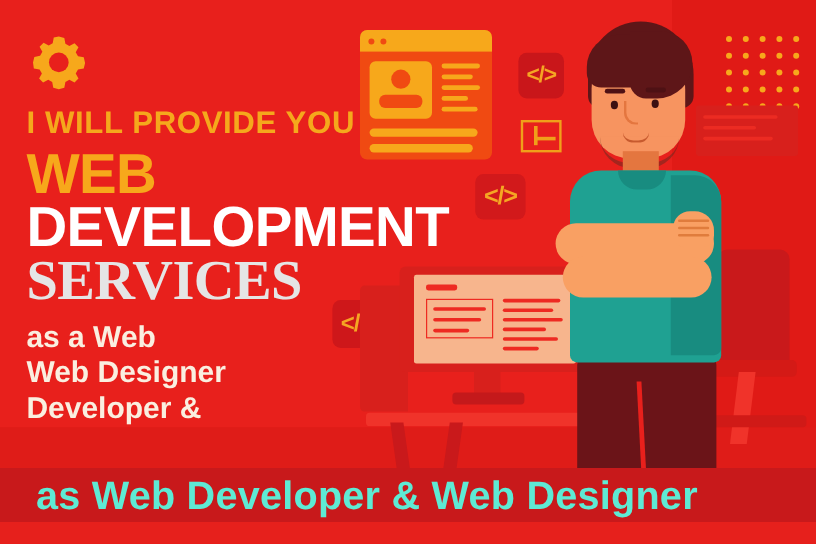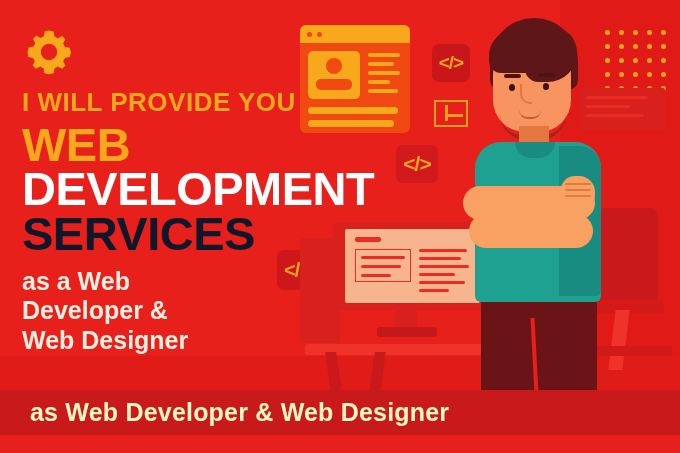--- a/index.html
+++ b/index.html
@@ -66,34 +66,34 @@
   .h-line1 {
     font-size:26px; font-weight:bold; color:#F5A81C;
     letter-spacing:0.5px; line-height:1.1; white-space:nowrap;
   }
   .h-big {
     font-size:47px; font-weight:bold; line-height:0.95;
     letter-spacing:-0.5px;
   }
   .h-web { color:#F7A81B; margin-top:6px; }
   .h-dev { color:#ffffff; }
-  .h-serv { color:#0f172a; }
+  .h-serv { color:#e5e5e5;font-family:Liberation Serif, serif; }
   .subtitle {
     margin-top:10px; font-size:25px; font-weight:bold;
     color:#FAEFE0; line-height:1.18;
   }
 
   
   .banner {
     position:absolute; left:0; top:390px; width:680px; height:45px;
     background:#C8191B;
     display:flex; align-items:center;
   }
   .banner-text {
-    margin-left:30px; font-size:25px; font-weight:bold; color:#fef9c3;
+    margin-left:30px; font-size:33px; font-weight:bold; color:#5eead4;
     letter-spacing:0.2px;
   }
   .banner-strip-bottom {
     position:absolute; left:0; top:435px; width:680px; height:18px;
     background:#E6201C;
   }
 
   
   .browser {
     position:absolute; left:300px; top:25px; width:110px; height:108px;
@@ -409,22 +409,22 @@
     </div>
   </div>
 
   <div class="headline-wrap">
     <div class="h-line1">I WILL PROVIDE YOU</div>
     <div class="h-big h-web">WEB</div>
     <div class="h-big h-dev">DEVELOPMENT</div>
     <div class="h-big h-serv">SERVICES</div>
     <div class="subtitle">
       <div>as a Web</div>
+      <div>Web Designer</div>
       <div>Developer &amp;</div>
-      <div>Web Designer</div>
     </div>
   </div>
 
   <div class="banner">
     <div class="banner-text">as Web Developer &amp; Web Designer</div>
   </div>
   <div class="banner-strip-bottom"></div>
 
 </div>
 

